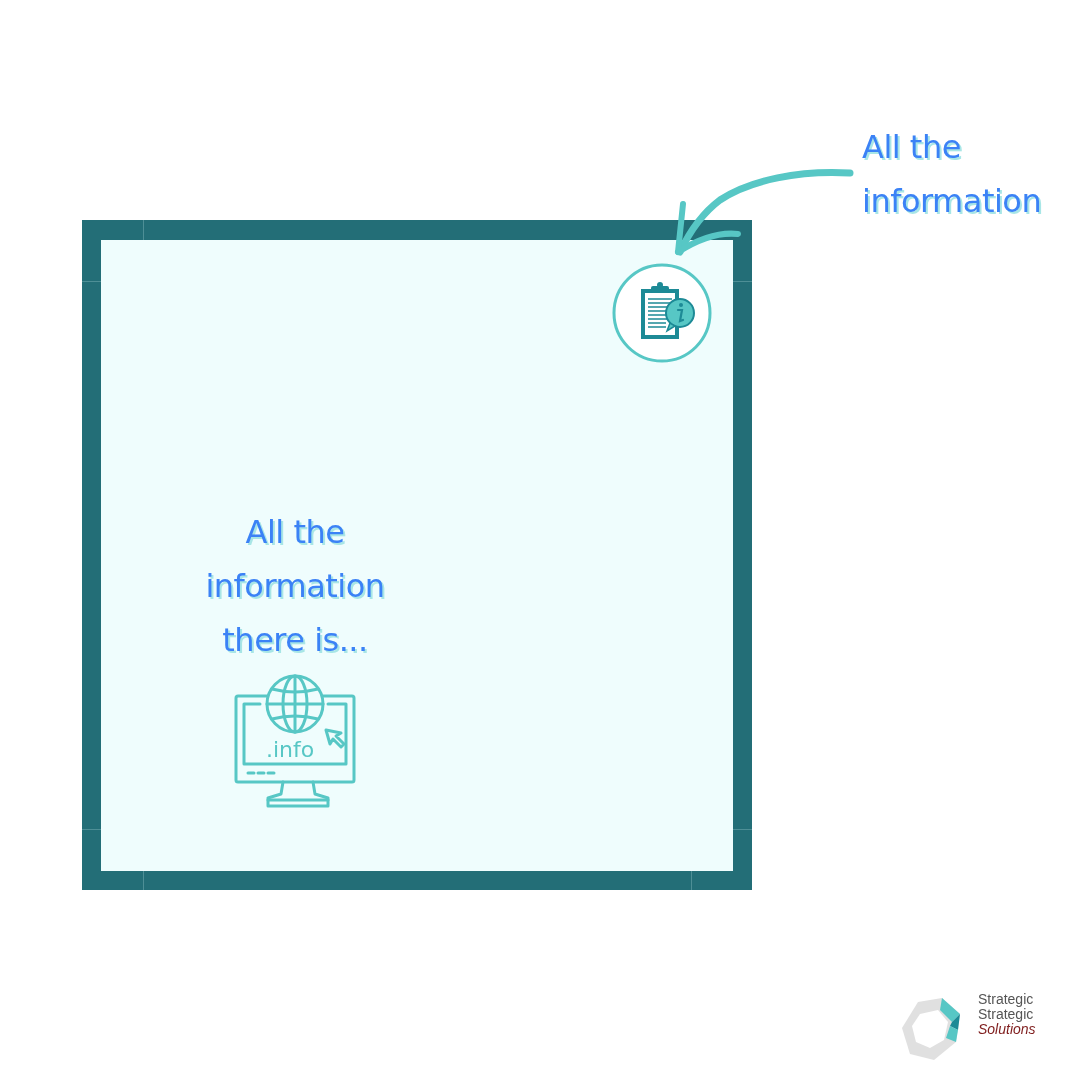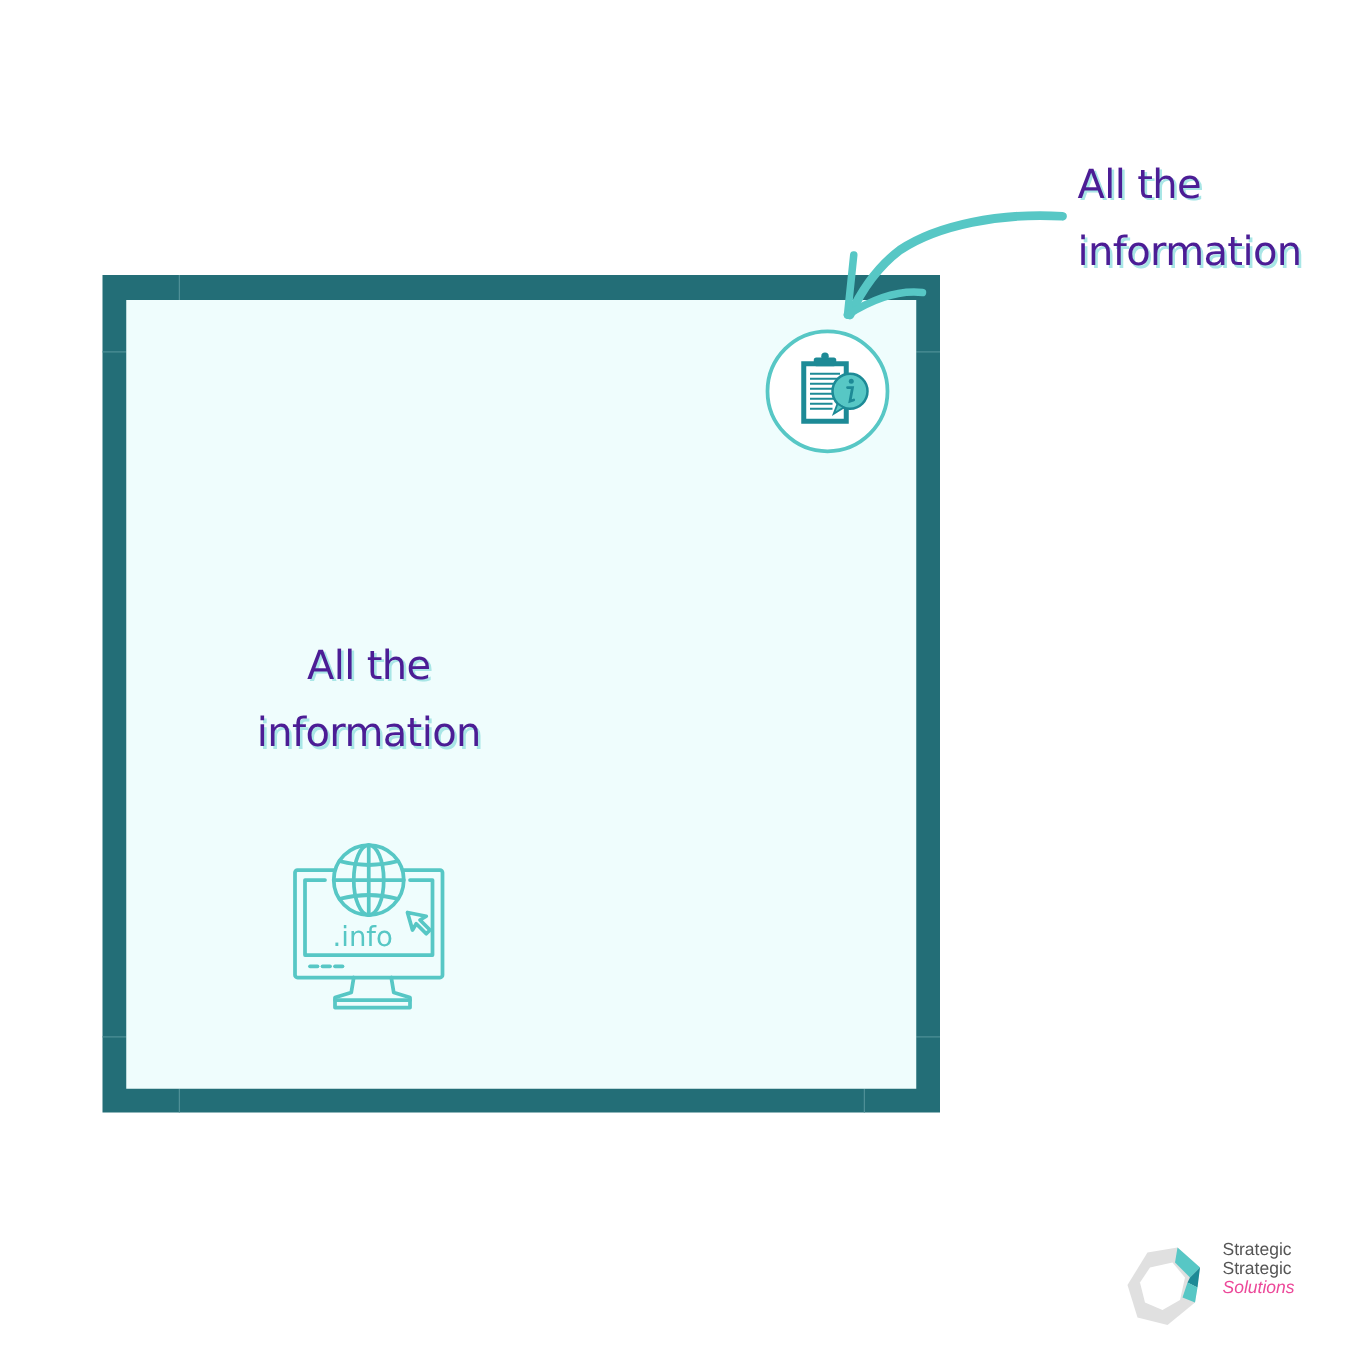--- a/index.html
+++ b/index.html
@@ -10,50 +10,51 @@
   .frame {
     position: absolute; left: 82px; top: 220px; width: 670px; height: 670px;
     background: #236e77; box-sizing: border-box;
   }
   .frame-inner {
     position: absolute; left: 101px; top: 240px; width: 632px; height: 631px;
     background: #effdfd;
   }
   .seam { position: absolute; background: #4e8f96; }
   .heading {
-    position: absolute; color: #4c1d95; font-weight: 500;
+    position: absolute; color: #3b82f6; font-weight: 500;
     text-shadow: 2px 2px 0 #a8e6e6;
     font-family: "DejaVu Sans", sans-serif; letter-spacing: -0.5px;
   }
   .heading div { white-space: nowrap; }
   .left-text { left: 190px; top: 505px; width: 210px; text-align: center; font-size: 32px; line-height: 54px; }
   .right-text { left: 862px; top: 120px; font-size: 32px; line-height: 54px; text-align: left; }
   svg { position: absolute; }
   .logo-text {
     position: absolute; left: 978px; top: 992px; color: #555555;
     font-family: Liberation Sans, sans-serif; font-size: 14px; line-height: 15px;
   }
-  .logo-text .sol { color: #ec4899; font-style: italic; }
+  .logo-text .sol { color: #7f1d1d; font-style: italic; }
 </style>
 </head>
 <body>
 
 <div class="frame"></div>
 <div class="seam" style="left:143px;top:220px;width:1px;height:20px;"></div>
 <div class="seam" style="left:691px;top:871px;width:1px;height:19px;"></div>
 <div class="seam" style="left:82px;top:281px;width:19px;height:1px;"></div>
 <div class="seam" style="left:733px;top:281px;width:19px;height:1px;"></div>
 <div class="seam" style="left:82px;top:829px;width:19px;height:1px;"></div>
 <div class="seam" style="left:733px;top:829px;width:19px;height:1px;"></div>
 <div class="seam" style="left:143px;top:871px;width:1px;height:19px;"></div>
 <div class="frame-inner"></div>
 
 <div class="heading left-text">
   <div>All the</div>
   <div>information</div>
+  <div>there is...</div>
 </div>
 
 <svg style="left:230px;top:672px;" width="130" height="140" viewBox="0 0 130 140">
   <g fill="none" stroke="#57c7c5" stroke-width="3" stroke-linejoin="round" stroke-linecap="round">
     <rect x="6" y="24" width="118" height="86" rx="2"></rect>
     <polyline points="30,32 14,32 14,92 116,92 116,32 98,32"></polyline>
     <line x1="18" y1="101" x2="24" y2="101"></line>
       <line x1="28" y1="101" x2="34" y2="101"></line>
       <line x1="38" y1="101" x2="44" y2="101"></line>
     <path d="M53,110 L51,122 L38,126 L38,134 L98,134 L98,126 L85,122 L83,110"></path>

